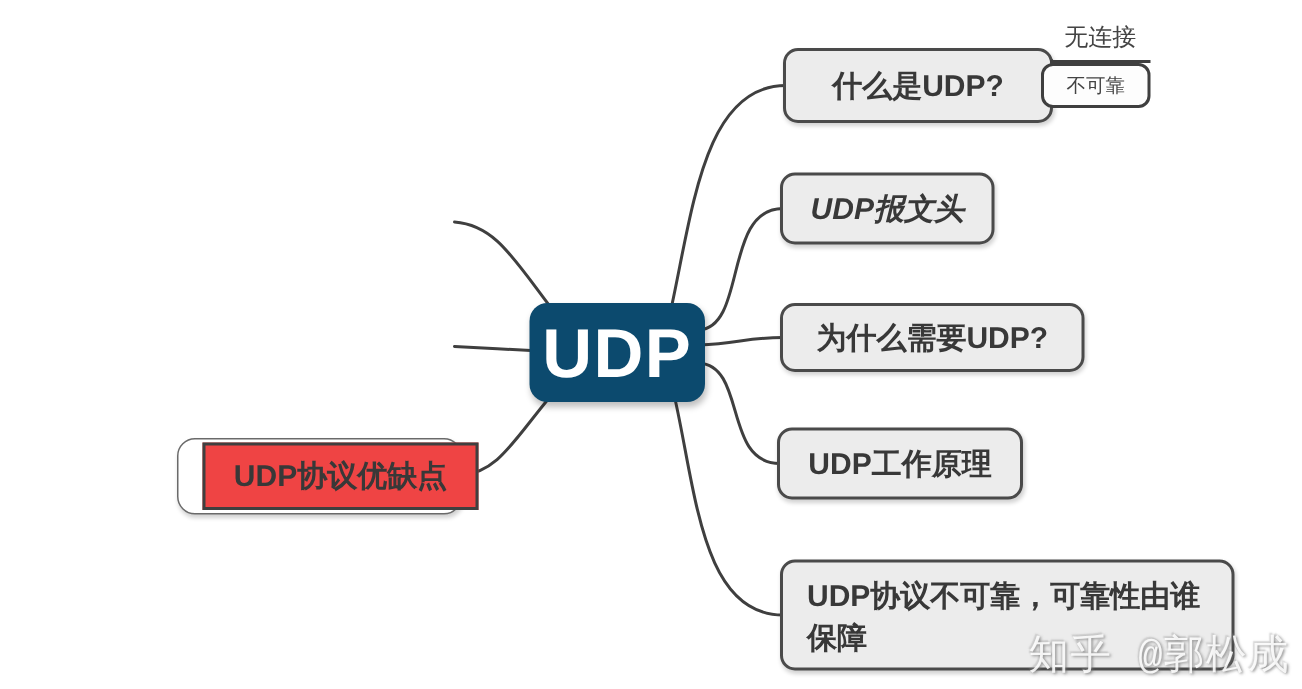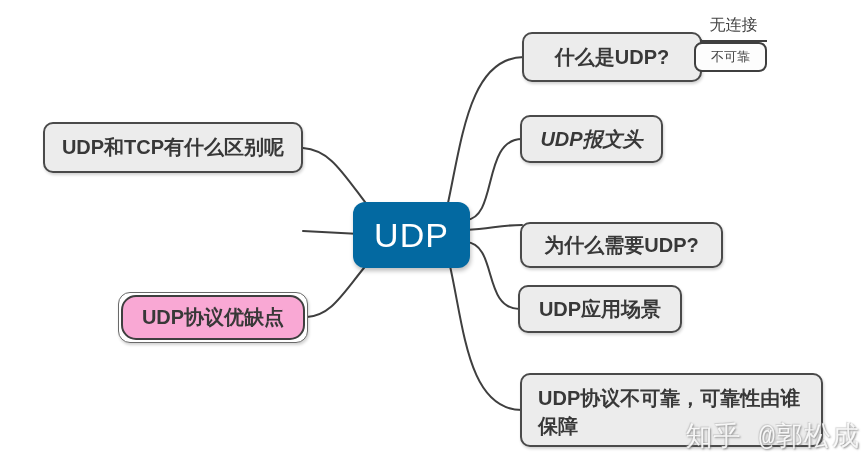--- a/index.html
+++ b/index.html
@@ -39,54 +39,55 @@
     font-weight: bold;
     font-size: 20px;
     color: #383838;
     box-shadow: 1px 2px 3px rgba(0,0,0,0.18);
     white-space: nowrap;
   }
 
   .node-center {
     position: absolute;
     z-index: 2;
-    background: #0369a1;
+    background: #0c4a6e;
     border-radius: 12px;
     display: flex;
     align-items: center;
     justify-content: center;
-    font-weight: normal;
-    font-size: 34px;
+    font-weight: bold;
+    font-size: 46px;
     color: #ffffff;
     letter-spacing: 1px;
     box-shadow: 1px 3px 4px rgba(0,0,0,0.25);
   }
 
   
   .node-outer {
     position: absolute;
     z-index: 2;
     border: 1px solid #6a6a6a;
     border-radius: 12px;
     padding: 2px;
     background: #ffffff;
     box-shadow: 1px 2px 3px rgba(0,0,0,0.18);
   }
   .node-outer .node-inner {
     width: 100%; height: 100%;
-    background: #f9a8d4;
+    background: #ef4444;
     border: 2px solid #3f3f3f;
-    border-radius: 15px;
+    border-radius: 0;
     display: flex;
     align-items: center;
     justify-content: center;
     font-weight: bold;
     font-size: 20px;
     color: #383838;
     white-space: nowrap;
+    margin-left: 14px;
   }
 
   .node-wrap {
     justify-content: flex-start;
     align-items: flex-start;
     white-space: normal;
     text-align: left;
     padding: 9px 16px;
     line-height: 28px;
   }
@@ -145,36 +146,35 @@
     <path d="M 466 230 C 492 229, 498 225, 522 225"></path>
     <path d="M 466 242 C 498 244, 482 309, 520 309"></path>
     <path d="M 450 266 C 464 328, 468 410, 522 410"></path>
 
     <path d="M 683 57 C 693 57, 690 40, 701 40"></path>
     <path d="M 682 57 L 696 57"></path>
   </svg>
 
   <div class="node-center" style="left:353px; top:202px; width:117px; height:66px;">UDP</div>
 
-  <div class="node" style="left:43px; top:122px; width:260px; height:51px;">UDP和TCP有什么区别呢</div>
 
 
   <div class="node-outer" style="left:118px; top:292px; width:190px; height:51px;">
     <div class="node-inner">UDP协议优缺点</div>
   </div>
 
   <div class="node" style="left:522px; top:32px; width:180px; height:50px;">什么是UDP?</div>
 
   <div class="subtopic-line" style="left:700px; top:15px; width:67px;">无连接</div>
 
   <div class="subtopic-box" style="left:694px; top:42px; width:73px; height:30px;">不可靠</div>
 
   <div class="node" style="left:520px; top:115px; width:143px; height:48px;font-style:italic;">UDP报文头</div>
 
-  <div class="node" style="left:520px; top:202px; width:203px; height:46px;margin-top:20px;">为什么需要UDP?</div>
+  <div class="node" style="left:520px; top:202px; width:203px; height:46px;">为什么需要UDP?</div>
 
-  <div class="node" style="left:518px; top:285px; width:164px; height:48px;">UDP应用场景</div>
+  <div class="node" style="left:518px; top:285px; width:164px; height:48px;">UDP工作原理</div>
 
   <div class="node node-wrap" style="left:520px; top:373px; width:303px; height:74px;">UDP协议不可靠，可靠性由谁保障</div>
 
   <div class="watermark">知乎 @郭松成</div>
 
 </div>
 
 </body></html>

